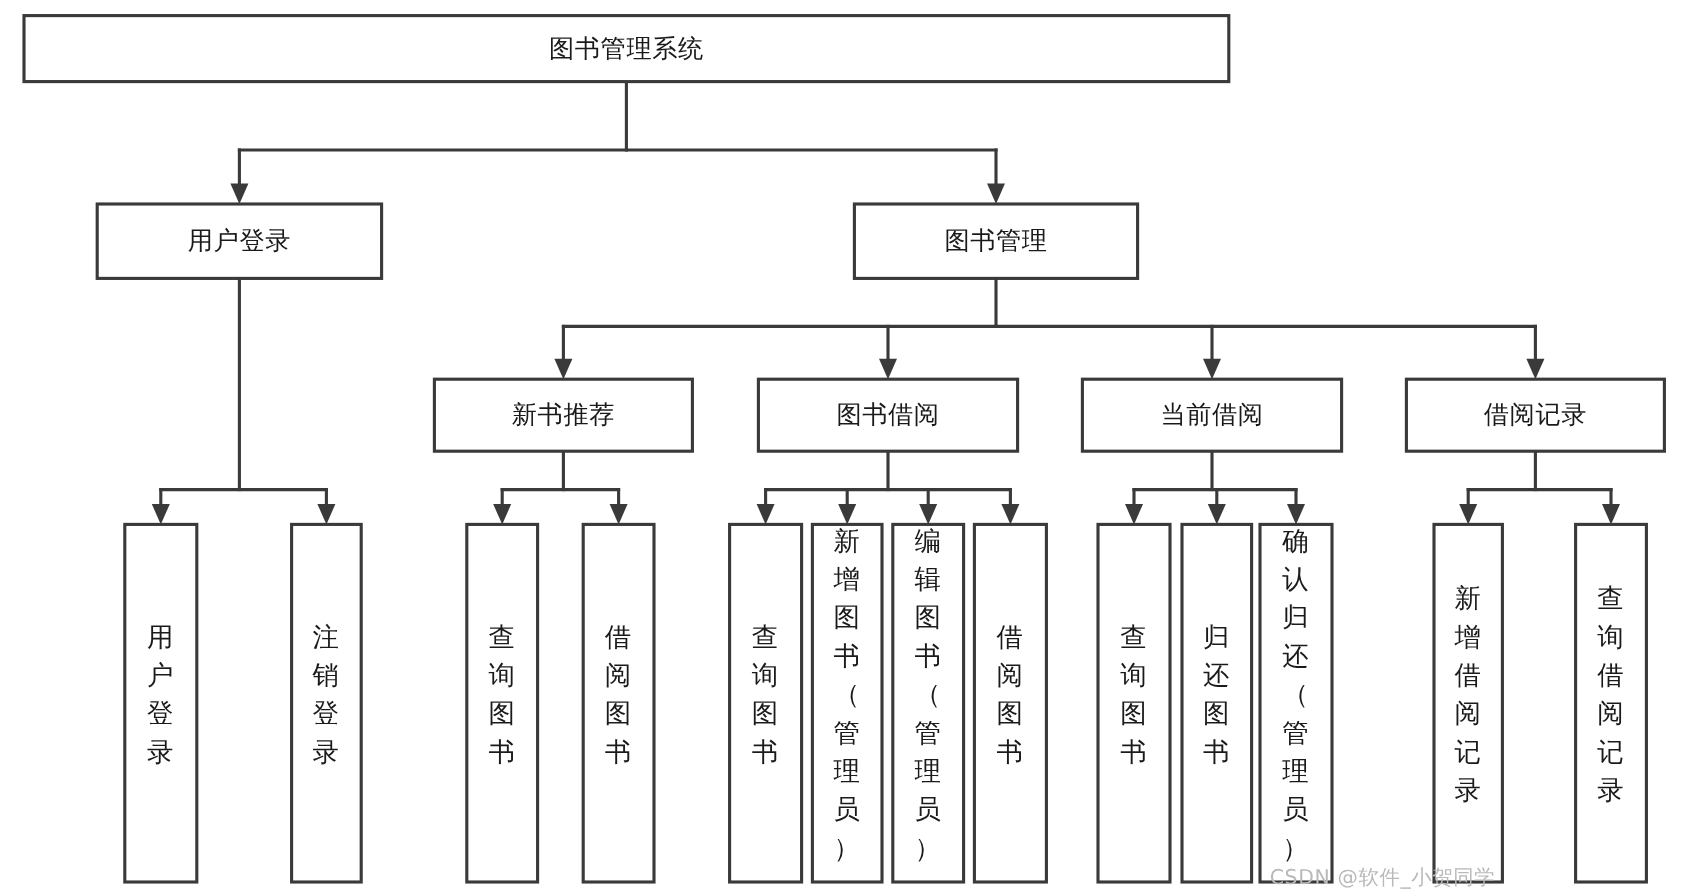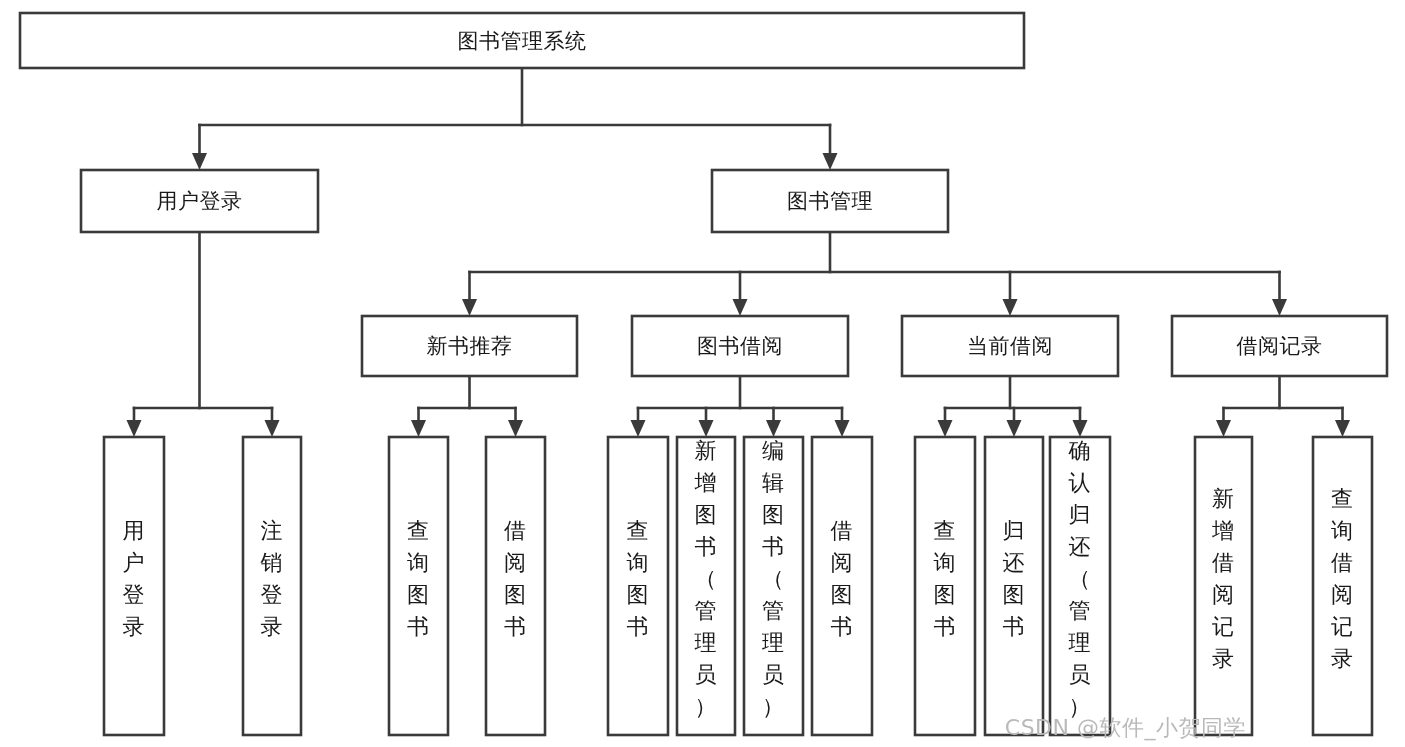--- a/index.html
+++ b/index.html
@@ -19,21 +19,21 @@
     letter-spacing:0.5px;
   }
   .node-label-v{
     font-family:"DejaVu Sans","Liberation Sans",sans-serif;
     font-size:22px;fill:#1a1a1a;text-anchor:middle;
     letter-spacing:1px;
   }
   .watermark{
     position:absolute;right:8px;bottom:4px;
     font-family:"DejaVu Sans","Liberation Sans",sans-serif;
-    font-size:22px;color:#b9b9b9;white-space:nowrap;
+    font-size:17px;color:#b9b9b9;white-space:nowrap;
     letter-spacing:0.5px;
   }
 </style>
 </head>
 <body>
 
 <div id="diagram-root">
   <svg id="tree-svg" viewBox="0 0 1405 747" xmlns="http://www.w3.org/2000/svg">
     <g id="connector-layer">
         <polyline points="522,68 522,125" class="connector"></polyline>

